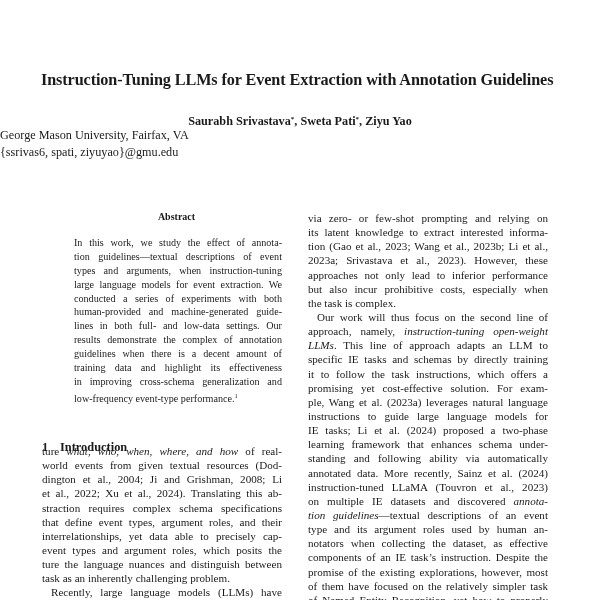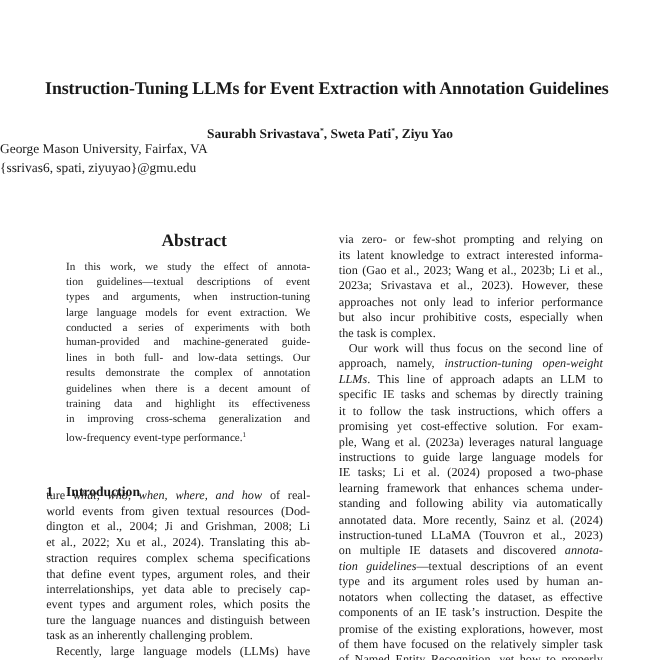--- a/index.html
+++ b/index.html
@@ -7,23 +7,23 @@
          font-family:"Liberation Serif","DejaVu Serif",serif; color:#1a1a1a; }
   .title { position:absolute; top:71px; left:0; width:600px; 
            font-weight:bold; font-size:16.2px; letter-spacing:-0.1px;padding-left:41px; }
   .authors { position:absolute; top:114px; left:0; width:600px; text-align:center;
              font-weight:bold; font-size:12.2px; }
   .authors sup { font-size:7px; vertical-align:4px; font-weight:bold; }
   .affil { position:absolute; top:127px; left:0; width:600px; text-align:left; font-size:12.2px; line-height:17px; }
   .col { position:absolute; font-size:11.1px; line-height:14.15px; text-align:justify; }
   .line { display:block; white-space:nowrap; text-align:justify; text-align-last:justify; height:14.15px;font-family:Liberation Serif, serif; }
   .line.last { text-align-last:left; }
-  .abs-head { position:absolute; top:211px; left:60px; width:233px; text-align:center; font-weight:bold; font-size:16px; }
+  .abs-head { position:absolute; top:211px; left:60px; width:233px; text-align:center; font-weight:bold; font-size:10px; }
   .abstract { top:236px; left:60px; width:222px; font-size:10.15px; line-height:13.9px; }
-  .abstract .line { height:13.9px; }
+  .abstract .line { height:13.9px;margin-left:14px; }
   .sec-head { position:absolute; top:420px; left:42px; font-weight:bold; font-size:12.4px;margin-top:20px; }
   .sec-head .num { display:inline-block; width:18px; }
   .intro { top:444px; left:42px; width:240px; }
   .right { top:211px; left:308px; width:240px; }
   .indent { padding-left:9px; }
   i { font-style:italic; }
   sup.fn { font-size:6.5px; vertical-align:4px; }
 </style>
 </head>
 <body>

